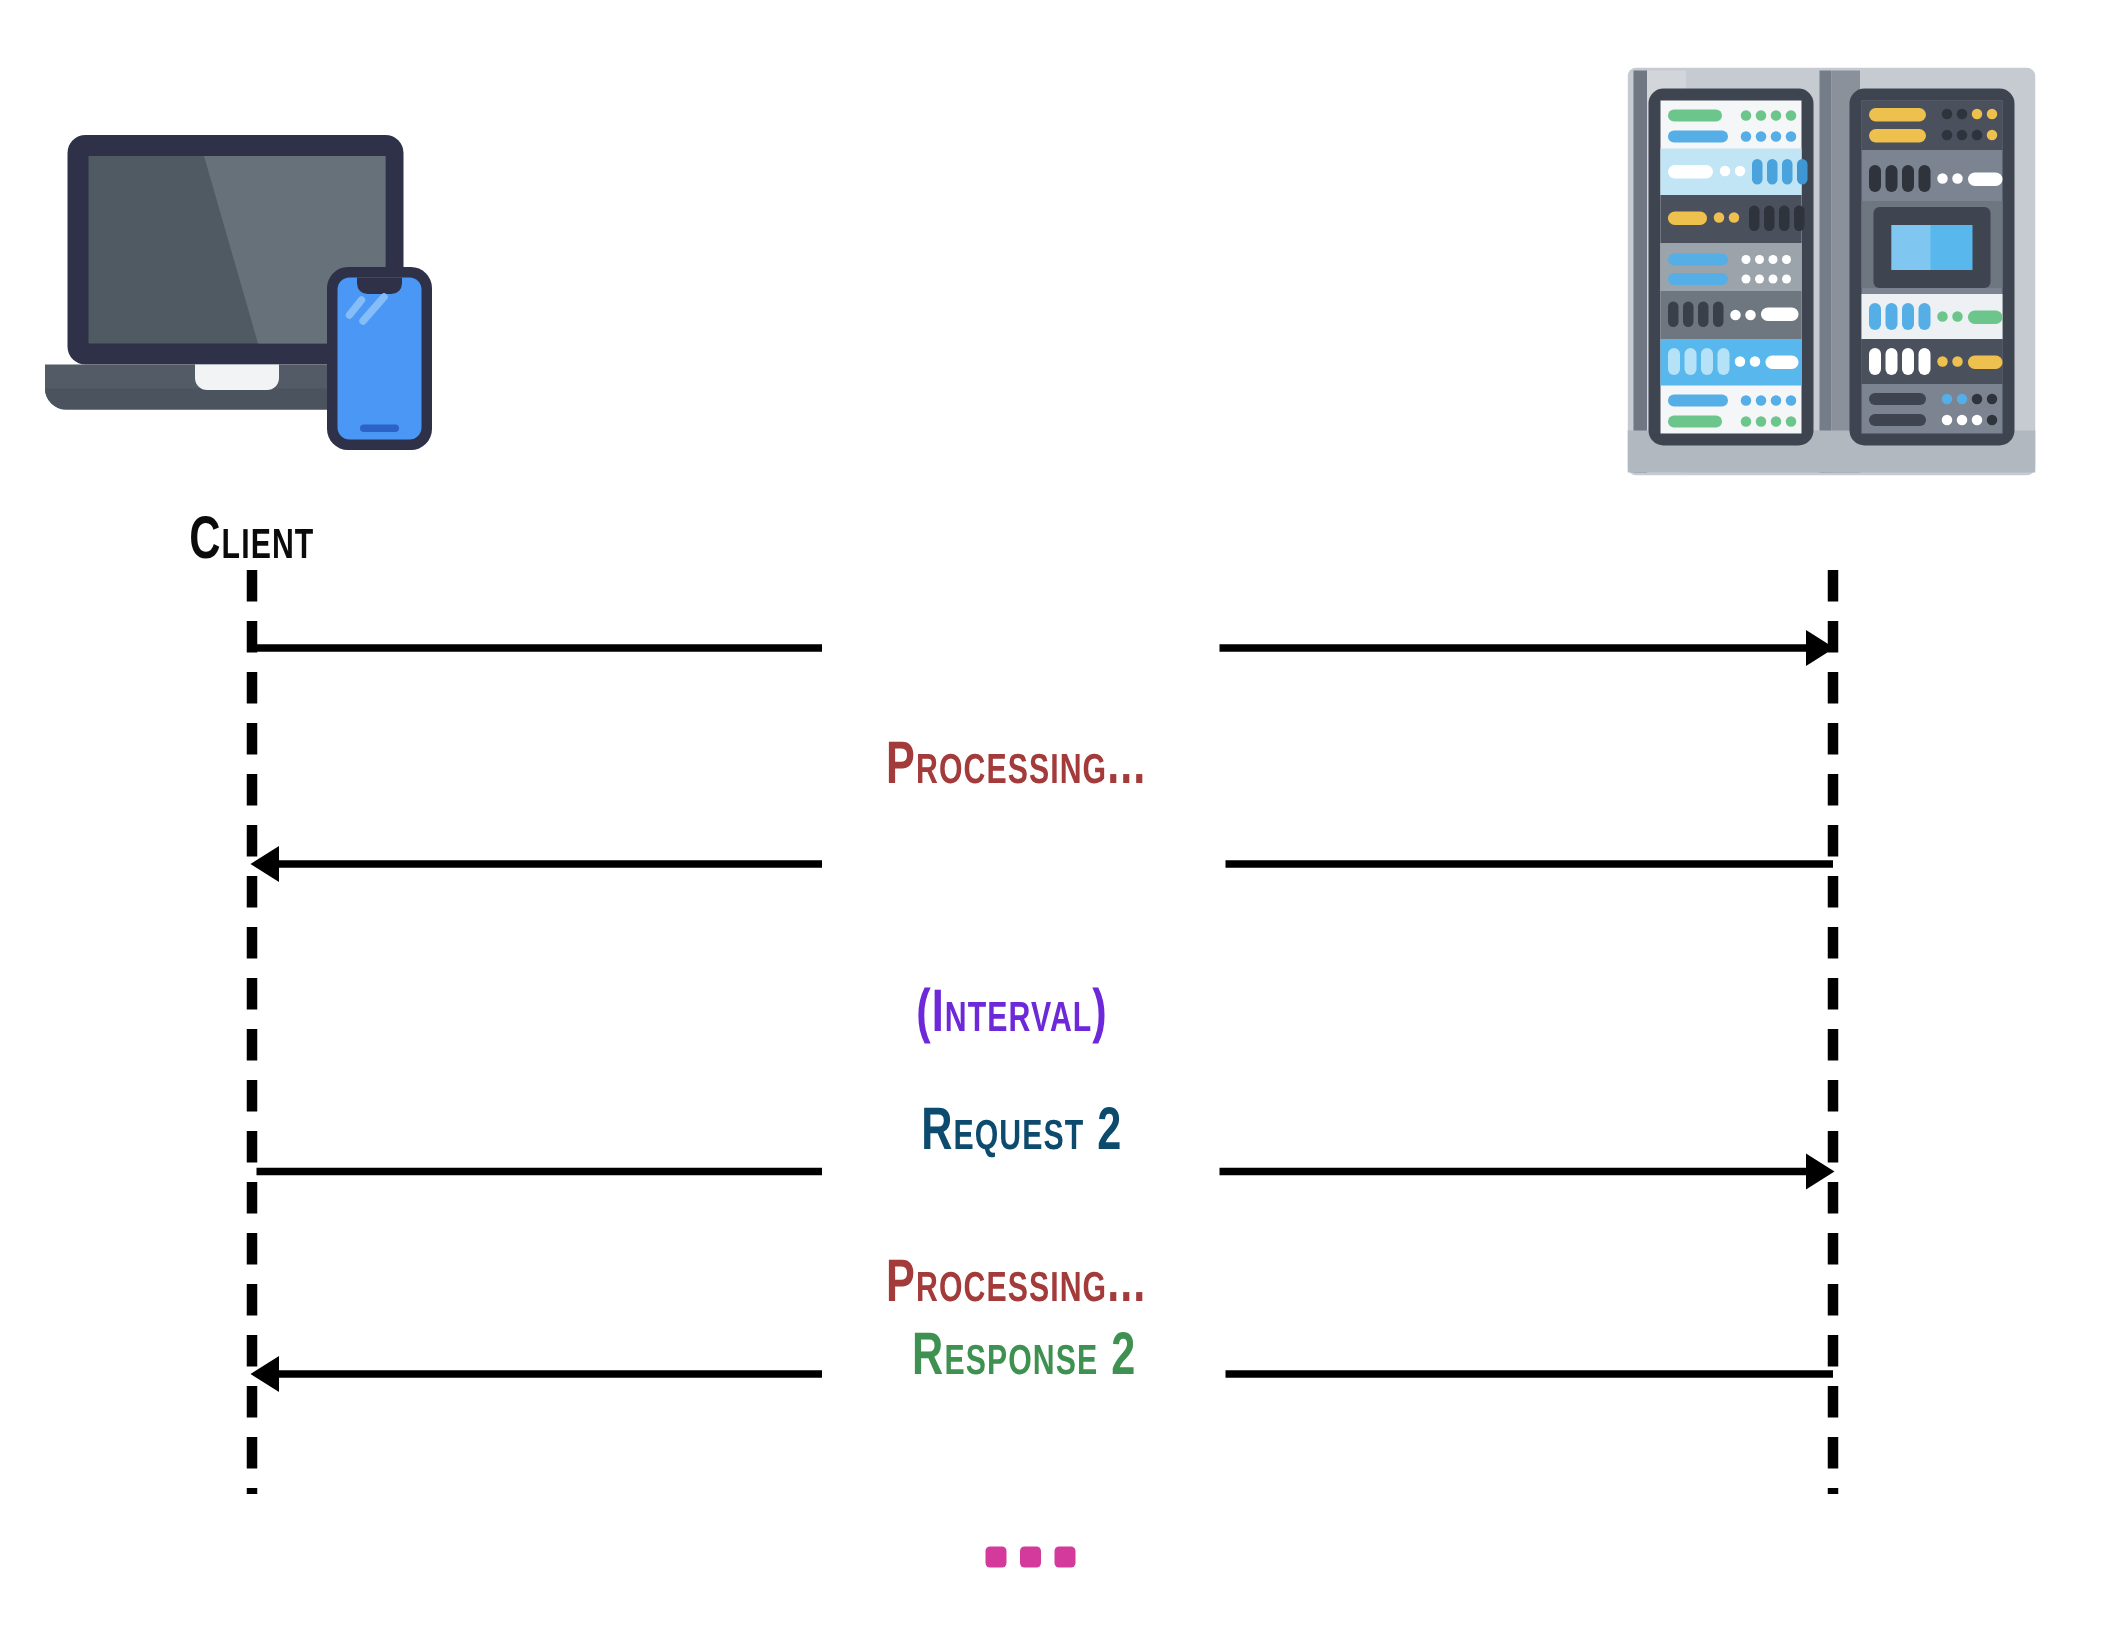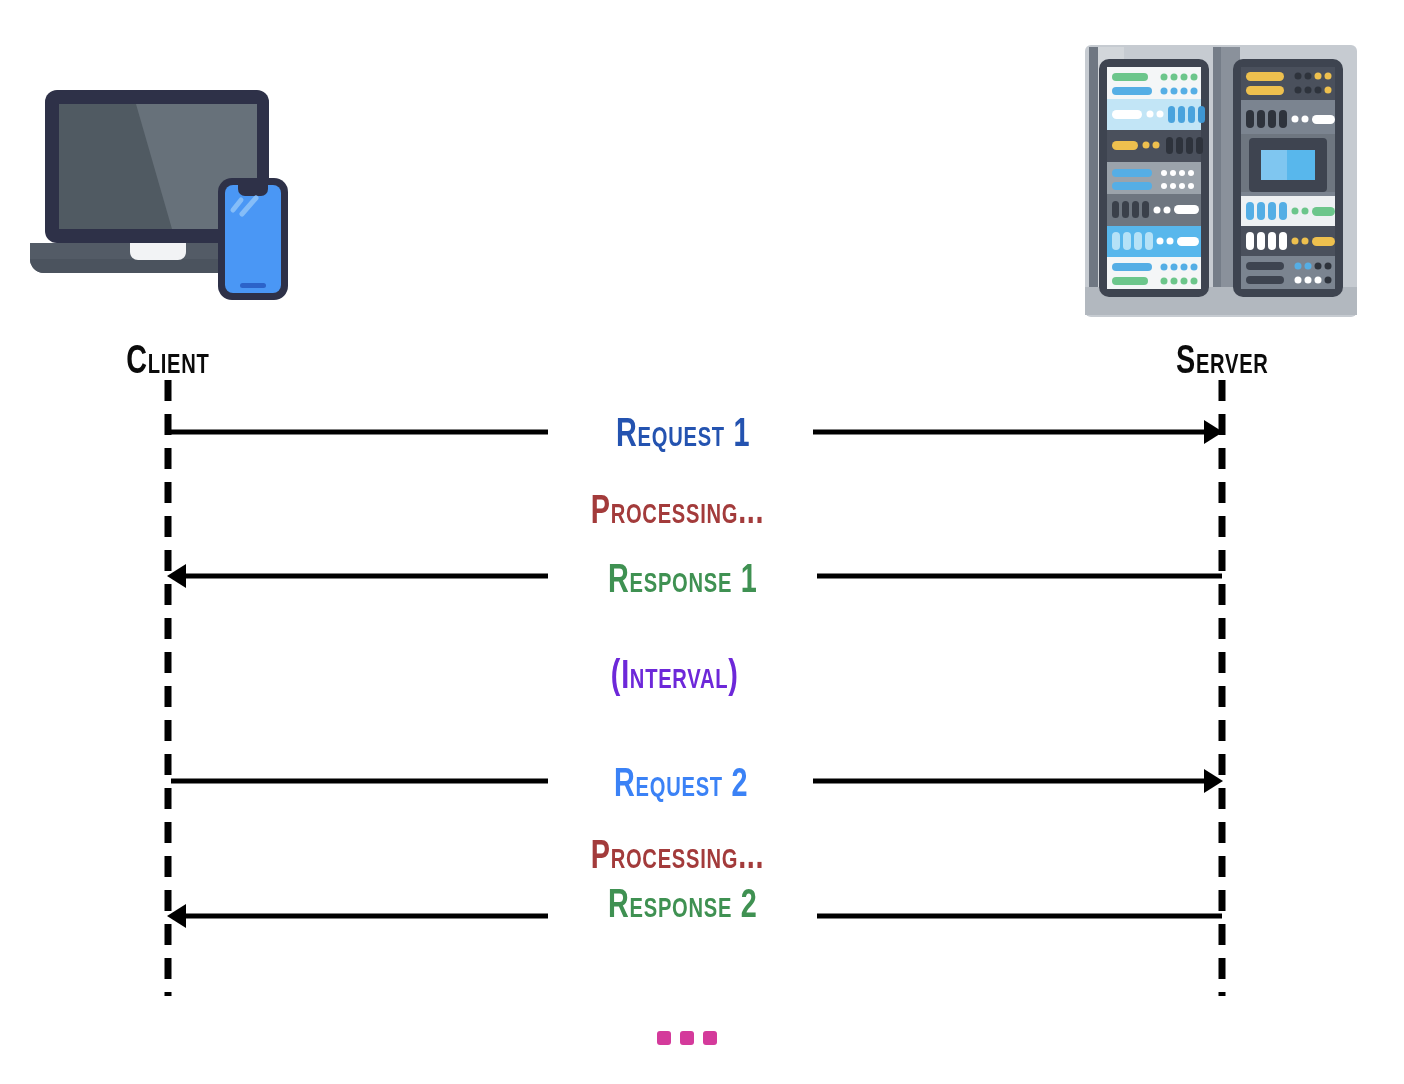--- a/index.html
+++ b/index.html
@@ -200,23 +200,20 @@
           <circle cx="1308" cy="280" r="3.5" fill="#ffffff"></circle>
           <circle cx="1318" cy="280" r="3.5" fill="#ffffff"></circle>
           <circle cx="1328" cy="280" r="3.5" fill="#2e333c"></circle>
       </g>
     </g>
   </svg>
 
   <div class="seq-label actor" style="left: -2px; top: 331px; color: rgb(11, 11, 11);">
     <span class="tx">Client</span>
   </div>
-  <div class="seq-label actor" style="left: 1052px; top: 331px; color: rgb(11, 11, 11);">
-    <span class="tx">Server</span>
-  </div>
 
   <svg class="overlay" width="1404" height="1084" viewBox="0 0 1404 1084">
     <g stroke="#000000" stroke-width="7" stroke-dasharray="21 13">
       <line x1="168" y1="380" x2="168" y2="996"></line>
       <line x1="1222" y1="380" x2="1222" y2="996"></line>
     </g>
     <g stroke="#000000" stroke-width="5">
       <g>
         <line x1="171" y1="432" x2="548" y2="432"></line>
         <line x1="813" y1="432" x2="1207" y2="432"></line>
@@ -233,33 +230,27 @@
         <polygon points="1223,781 1204,769 1204,793" fill="#000000" stroke="none"></polygon>
       </g>
       <g>
         <polygon points="167,916 186,904 186,928" fill="#000000" stroke="none"></polygon>
         <line x1="184" y1="916" x2="548" y2="916"></line>
         <line x1="817" y1="916" x2="1222" y2="916"></line>
       </g>
     </g>
   </svg>
 
-  <div class="seq-label msg" style="left: 513px; top: 404px; color: rgb(36, 83, 176);">
-    <span class="tx">Request 1</span>
-  </div>
   <div class="seq-label msg" style="left: 508px; top: 481px; color: rgb(163, 59, 59);">
     <span class="tx">Processing...</span>
   </div>
-  <div class="seq-label msg" style="left: 513px; top: 550px; color: rgb(63, 145, 82);">
-    <span class="tx">Response 1</span>
-  </div>
   <div class="seq-label msg" style="left: 505px; top: 646px; color: #6d28d9;">
     <span class="tx">(Interval)</span>
   </div>
-  <div class="seq-label msg" style="left: 511px; top: 754px; color: #3b82f6;">
+  <div class="seq-label msg" style="left: 511px; top: 725px; color: #0c4a6e;">
     <span class="tx">Request 2</span>
   </div>
   <div class="seq-label msg" style="left: 508px; top: 826px; color: rgb(163, 59, 59);">
     <span class="tx">Processing...</span>
   </div>
   <div class="seq-label msg" style="left: 513px; top: 875px; color: rgb(63, 145, 82);">
     <span class="tx">Response 2</span>
   </div>
 
   <div class="dots" aria-label="...">

